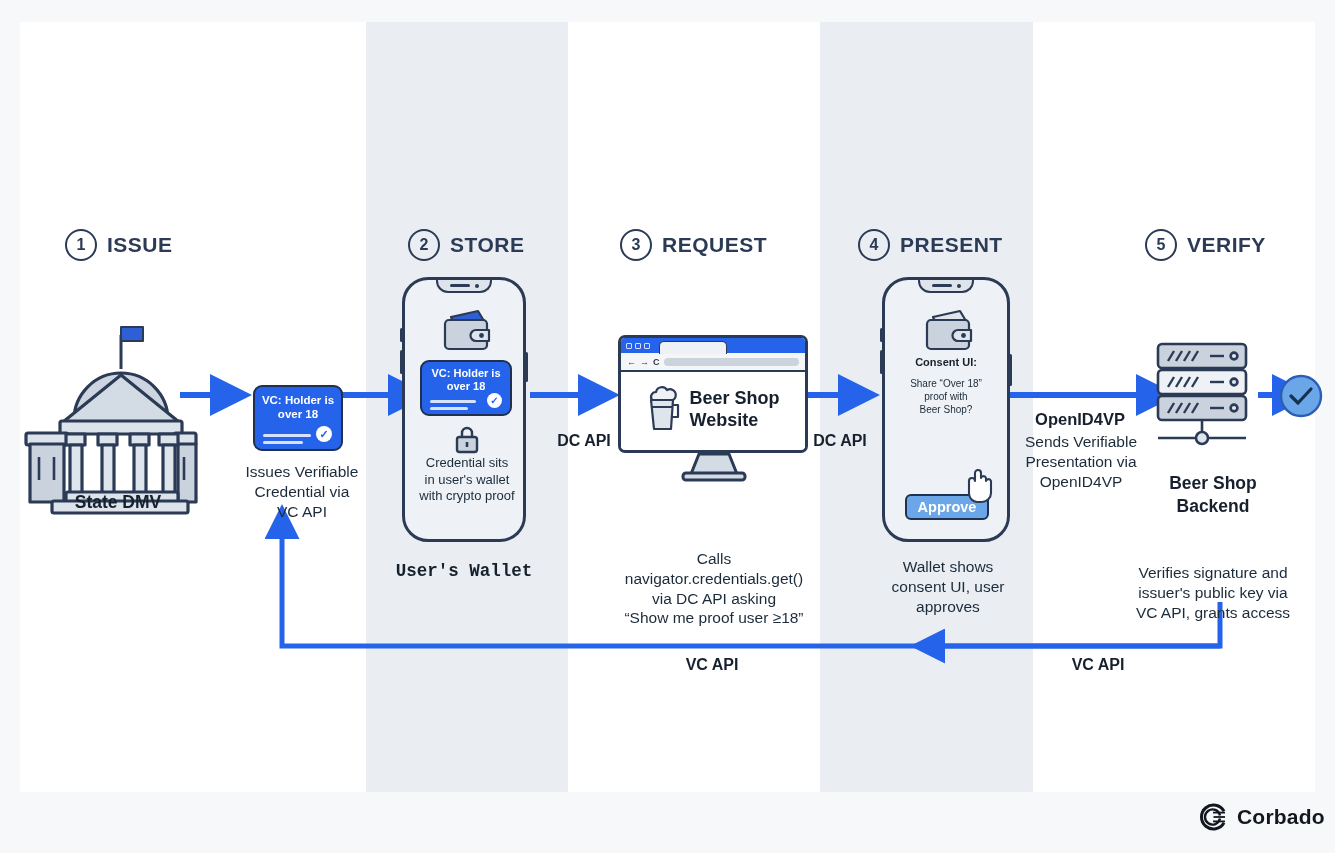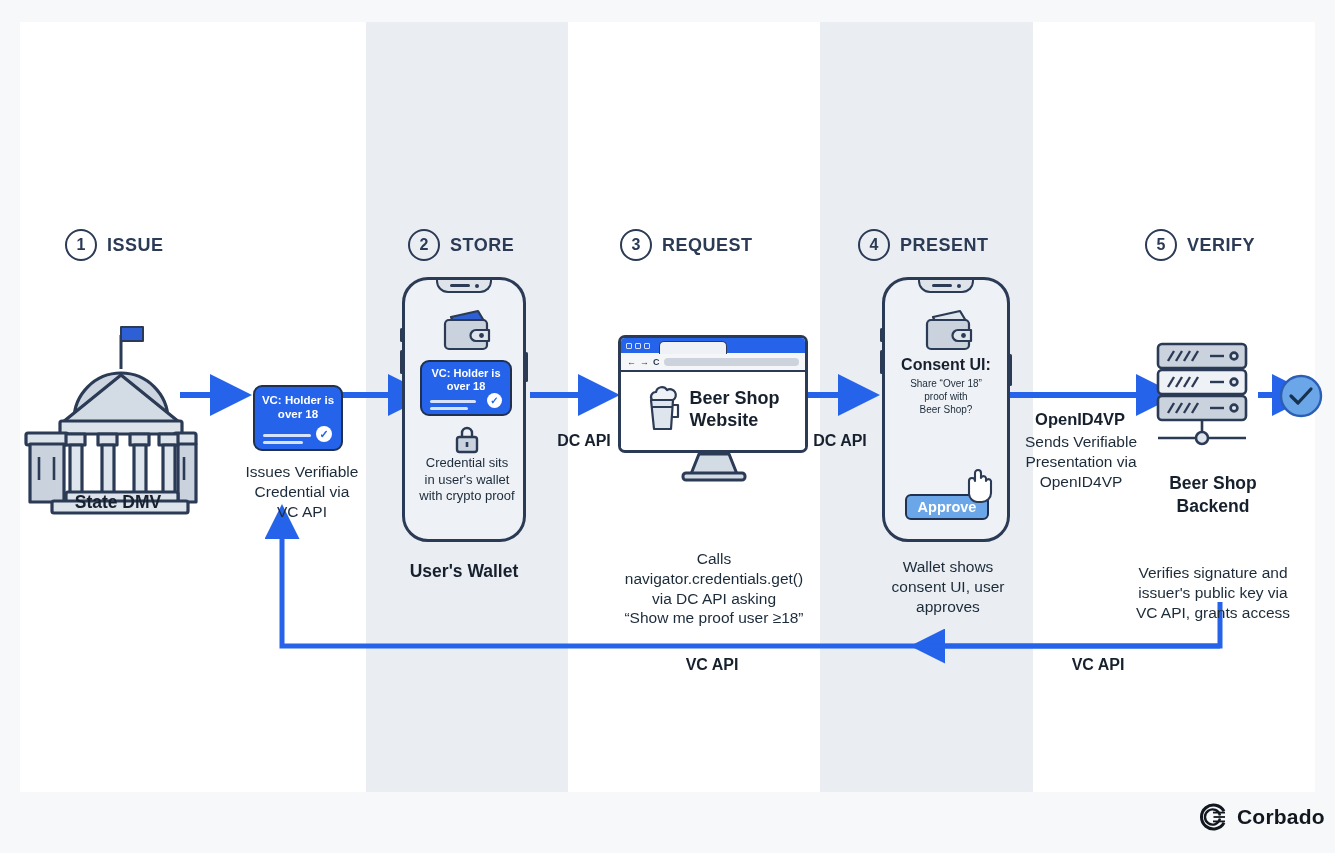--- a/index.html
+++ b/index.html
@@ -8,21 +8,21 @@
   .band{position:absolute;top:0;height:770px;background:#eaeef3;}
   .b2{left:346px;width:202px;}
   .b4{left:800px;width:213px;}
   .layer{position:absolute;left:0;top:0;width:1295px;height:770px;}
   svg{overflow:visible;}
 
   .steptitle{position:absolute;display:flex;align-items:center;gap:10px;}
   .stepnum{width:28px;height:28px;border-radius:50%;border:2px solid #2b3a55;color:#2b3a55;
            font-size:16px;font-weight:700;display:flex;align-items:center;justify-content:center;
            font-family:"Liberation Sans",sans-serif;}
-  .steplabel{color:#2b3a55;font-size:18px;font-weight:700;letter-spacing:.5px;}
+  .steplabel{color:#2b3a55;font-size:21px;font-weight:700;letter-spacing:.5px;}
 
   .cap{position:absolute;text-align:center;color:#1c2b3a;font-size:15.5px;line-height:1.28;}
   .capbold{font-weight:700;font-size:17.5px;color:#17212e;}
   .apilabel{position:absolute;font-weight:700;font-size:16px;color:#17212e;text-align:center;}
 
   .vccard{position:absolute;background:#2563eb;border:2.4px solid #1f3050;border-radius:9px;
           box-sizing:border-box;}
   .vctext{color:#fff;font-weight:700;text-align:center;line-height:1.18;}
   .vcline{background:rgba(255,255,255,.82);border-radius:2px;}
   .vccheck{position:absolute;border-radius:50%;background:#fff;display:flex;align-items:center;
@@ -40,21 +40,21 @@
            box-sizing:border-box;overflow:hidden;}
   .bbar{height:15px;background:#2563eb;display:flex;align-items:center;padding-left:5px;gap:3px;position:relative;}
   .bdot{width:4px;height:4px;border:1px solid #d6e0f5;border-radius:1px;}
   .btab{position:absolute;left:38px;top:3px;width:68px;height:13px;background:#eef1f5;
         border-radius:5px 5px 0 0;border:1px solid #2b3a55;border-bottom:none;box-sizing:border-box;}
   .btool{height:17px;background:#f4f6f8;border-bottom:2px solid #2b3a55;display:flex;
          align-items:center;gap:4px;padding:0 6px;}
   .burl{flex:1;height:8px;background:#ccd3dc;border-radius:5px;}
   .bnav{font-size:9px;color:#2b3a55;font-weight:700;}
 
-  .consenttitle{font-weight:700;font-size:16px;color:#17212e;text-align:center;}
+  .consenttitle{font-weight:700;font-size:11px;color:#17212e;text-align:center;}
   .consentbody{font-size:10px;color:#1c2b3a;text-align:center;line-height:1.28;}
   .approve{border:2px solid #1f3050;border-radius:6px;background:#6ba7e8;color:#fff;
            font-weight:700;font-size:14.5px;display:flex;align-items:center;justify-content:center;
            box-sizing:border-box;}
 
   .logo{position:absolute;left:1199px;top:803px;display:flex;align-items:center;gap:10px;}
   .logotext{font-size:21px;font-weight:600;color:#13171f;letter-spacing:.2px;}
 </style>
 </head>
 <body>
@@ -184,21 +184,21 @@
         <path d="M8,12 L8,8 A5,5 0 0 1 18,8 L18,12"></path>
         <rect x="3" y="12" width="20" height="15" rx="2.5" fill="#c9d2dd"></rect>
         <line x1="13" y1="17" x2="13" y2="22" stroke-width="2.6"></line>
       </g>
     </svg>
 
     <div class="cap" style="left:-8px;top:175px;width:140px;font-size:13px;white-space:pre-line;">Credential sits
 in user's wallet
 with crypto proof</div>
   </div>
-  <div class="cap capbold" style="left:374px;top:538px;width:140px;">User's Wallet</div>
+  <div class="cap capbold" style="left:374px;top:538px;width:140px;font-family:Liberation Mono, monospace;">User's Wallet</div>
   <div class="apilabel" style="left:524px;top:410px;width:80px;">DC API</div>
 
   <div class="browser" style="left:598px;top:313px;width:190px;height:118px;">
     <div class="bbar">
       <div class="bdot"></div>
       <div class="bdot"></div>
       <div class="bdot"></div>
       <div class="btab"></div>
     </div>
     <div class="btool">

